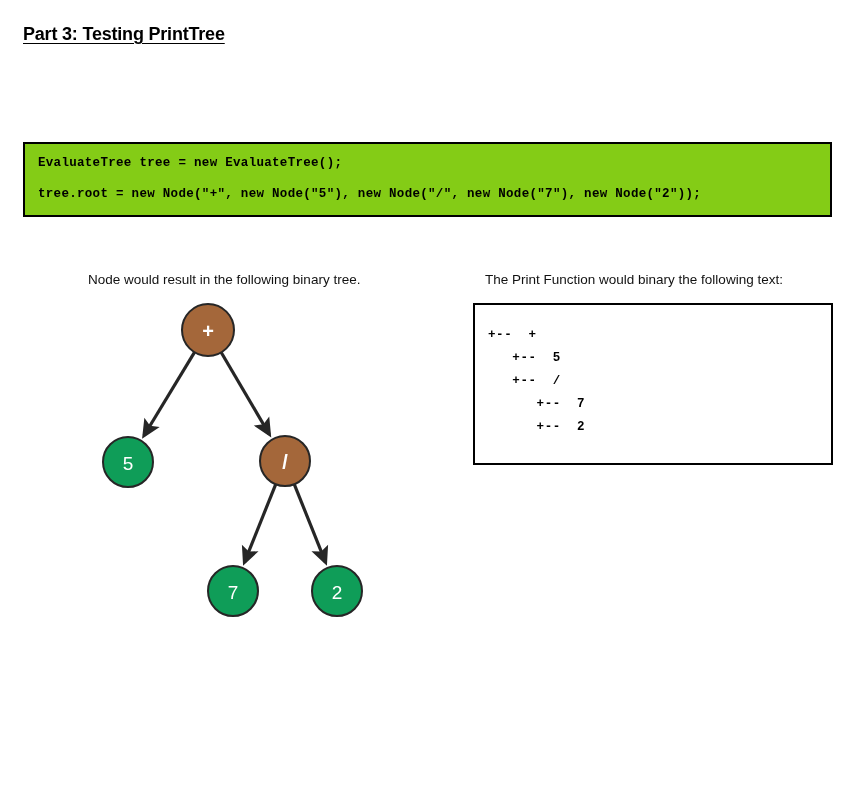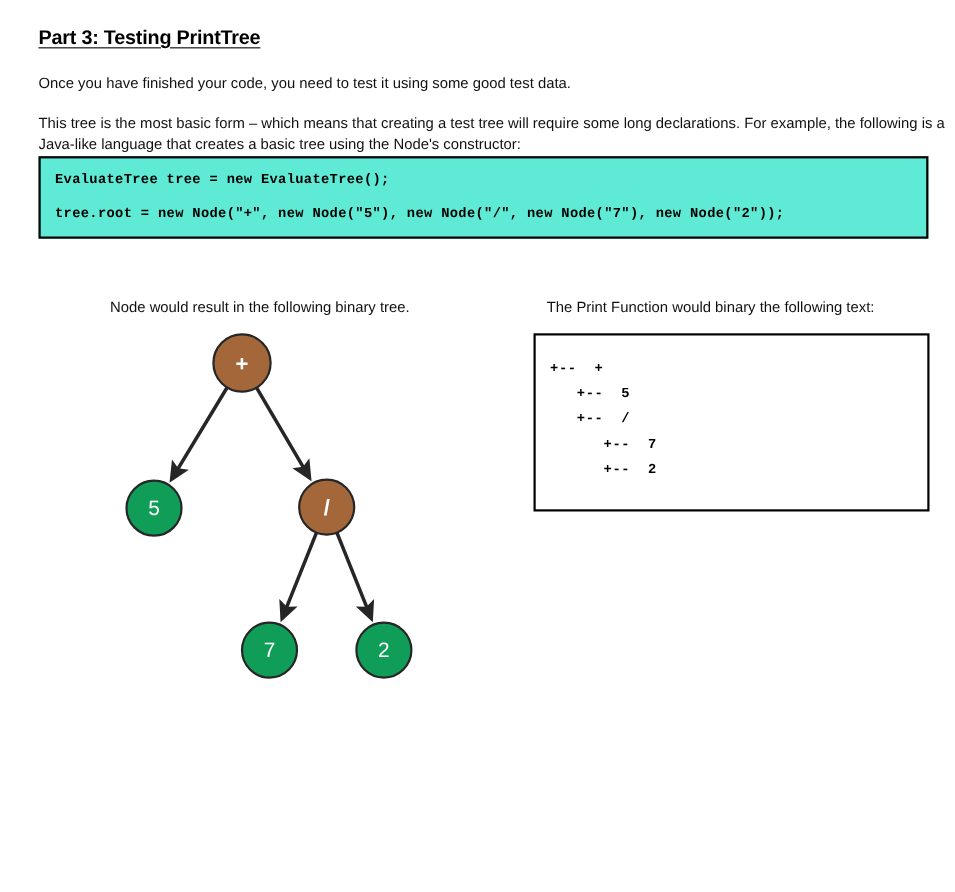--- a/index.html
+++ b/index.html
@@ -12,21 +12,21 @@
     width: 868px;
     height: 811px;
     position: relative;
     font-family: "Liberation Sans", sans-serif;
     color: #000000;
     overflow: hidden;
   }
 
   .page {
     position: absolute;
-    left: 12px; top: 0;
+    left: 0; top: 0;
     width: 724px;
     height: 811px;
   }
 
   
   .heading {
     position: absolute;
     left: 23px;
     top: 12px;
     font-size: 18px;
@@ -49,21 +49,21 @@
   .para-3 { left: 23px; top: 655px; width: 800px; }
 
   
   .code-box {
     position: absolute;
     left: 23px;
     top: 142px;
     width: 809px;
     height: 75px;
     border: 2.5px solid #000000;
-    background: #5eead4;
+    background: #84cc16;
     box-sizing: border-box;
     padding-left: 22px;
   }
   .code-line {
     position: absolute;
     font-family: "Liberation Mono", "DejaVu Sans Mono", monospace;
     font-size: 12.5px;
     font-weight: bold;
     letter-spacing: 0.3px;
     white-space: pre;
@@ -129,23 +129,21 @@
     font-weight: bold;
   }
 </style>
 </head>
 <body>
 
 <div class="page">
 
   <h1 class="heading">Part 3: Testing PrintTree</h1>
 
-  <p class="para para-1">Once you have finished your code, you need to test it using some good test data.</p>
 
-  <p class="para para-2">This tree is the most basic form – which means that creating a test tree will require some long declarations. For example, the following is a Java-like language that creates a basic tree using the Node's constructor:</p>
 
   <div class="code-box">
     <div class="code-line code-line-1">EvaluateTree tree = new EvaluateTree();</div>
     <div class="code-line code-line-2">tree.root = new Node("+", new Node("5"), new Node("/", new Node("7"), new Node("2"));</div>
   </div>
 
   <div class="caption caption-tree">Node would result in the following binary tree.</div>
 
   <div class="caption caption-print">The Print Function would binary the following text:</div>
 

